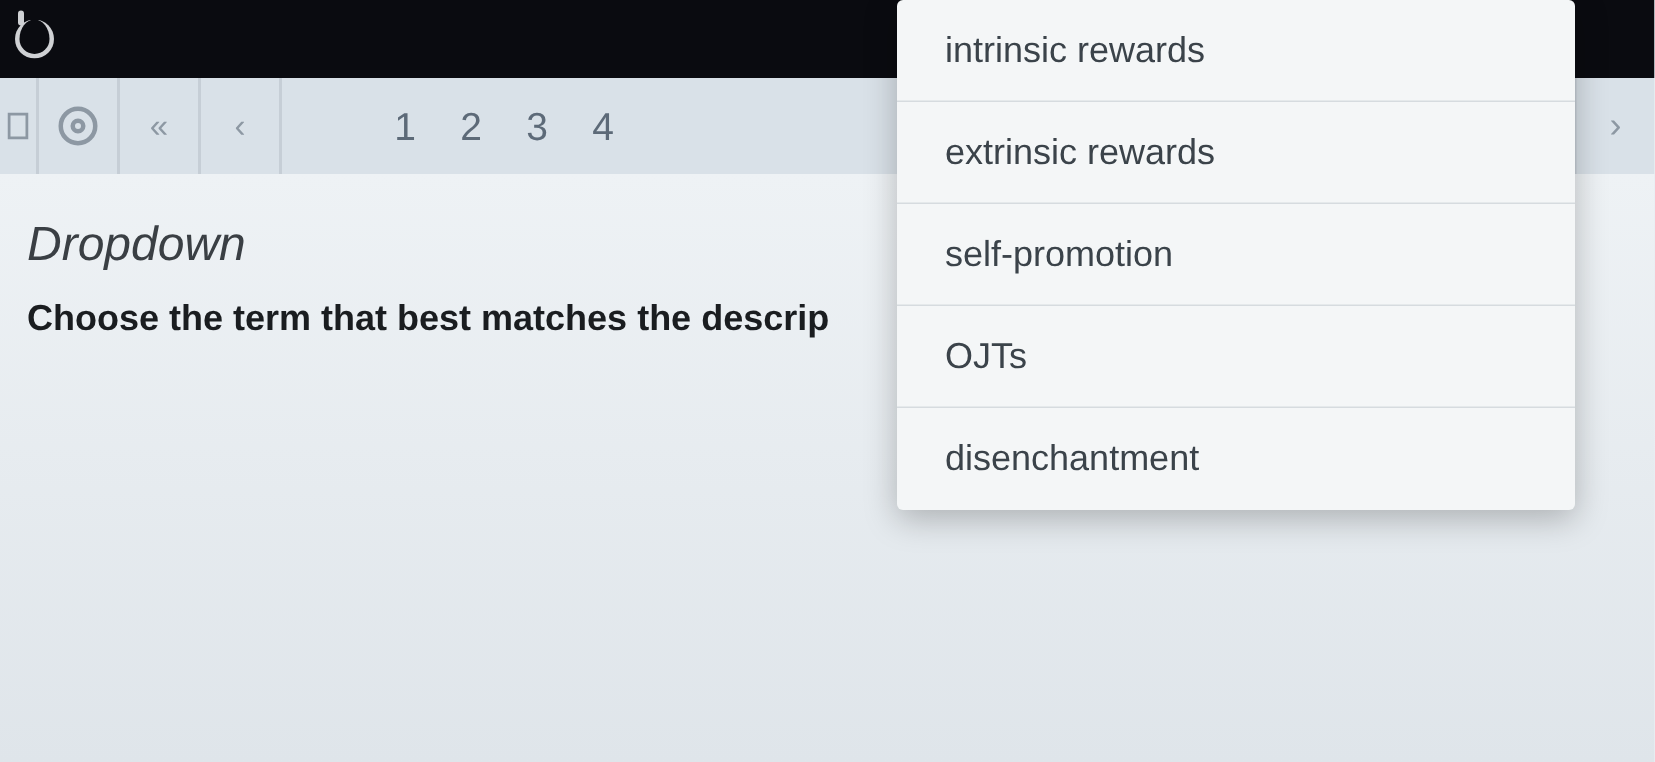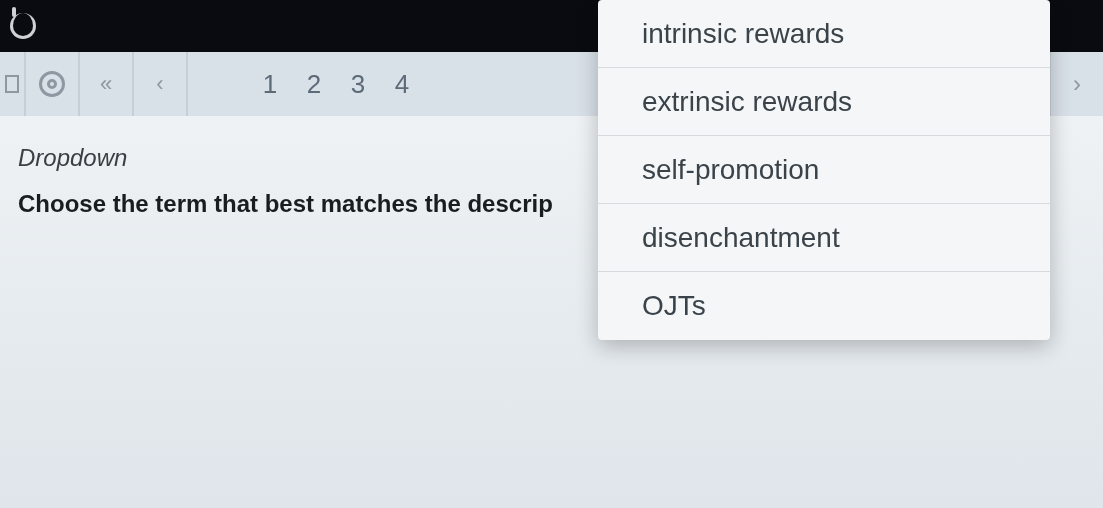--- a/index.html
+++ b/index.html
@@ -16,30 +16,30 @@
   .nav-cell.first { width:26px; }
   .nav-target { border:3px solid #8d98a3; border-radius:50%; width:26px; height:26px; display:flex; align-items:center; justify-content:center;}
   .nav-target .inner { width:10px; height:10px; border-radius:50%; border:3px solid #8d98a3;}
   .pager { flex:0 0 auto; display:flex; align-items:center; gap:0; margin-left:60px; }
   .pager .num { width:44px; text-align:center; font-size:26px; color:#5d6a78; }
   .navrow .next { position:absolute; right:0; top:0; width:54px; height:64px; display:flex; align-items:center; justify-content:center; border-left:2px solid #c6ced6; font-size:24px; color:#8d98a3;}
   
   
   .content { padding:28px 18px 0 18px; position:relative; background: linear-gradient(#eef2f5,#dfe5ea); height:calc(508px - 52px - 64px); }
   .q-title { font-size:30px; font-weight:bold; color:#1a1d20; margin-bottom:18px; }
-  .q-type  { font-size:24px; font-style:italic; color:#3a3f44; margin-bottom:18px; }
+  .q-type  { font-size:32px; font-style:italic; color:#3a3f44; margin-bottom:18px; }
   .q-instr { font-size:24px; font-weight:bold; color:#1a1d20; margin-bottom:60px; }
   
   .stem-row { display:flex; align-items:center; font-size:24px; color:#262a2e; margin-left:-14px;}
   .stem-row .select { margin-left:8px; width:252px; height:46px; border:3px solid #2f88c9; background:#fff; display:flex; align-items:center; justify-content:flex-end; padding:0 10px; }
   .stem-row .select .caret { font-size:18px; color:#6a7683; }
   
   
   .dropdown { position:absolute; top:-116px; left:598px; width:452px; background:#f4f6f7; border-radius:4px; box-shadow:0 6px 22px rgba(0,0,0,.25); overflow:hidden; }
-  .dropdown .opt { height:68px; display:flex; align-items:center; padding:0 44px; font-size:28px; color:#3b434a; border-bottom:1px solid #d6dbdf; }
+  .dropdown .opt { height:68px; display:flex; align-items:center; padding:0 32px; font-size:24px; color:#3b434a; border-bottom:1px solid #d6dbdf; }
   .dropdown .opt:last-child { border-bottom:none; }
 </style>
 </head>
 <body>
 
 <div class="topbar">
   <span class="home-icon"></span>
 </div>
 
 <div class="navrow">
@@ -67,17 +67,17 @@
 <div class="content">
 
   <div class="q-type">Dropdown</div>
   <div class="q-instr">Choose the term that best matches the descrip</div>
 
 
   <div class="dropdown">
     <div class="opt">intrinsic rewards</div>
     <div class="opt">extrinsic rewards</div>
     <div class="opt">self-promotion</div>
+    <div class="opt">OJTs</div>
     <div class="opt">disenchantment</div>
-    <div class="opt">OJTs</div>
   </div>
 
 </div>
 
 </body></html>

